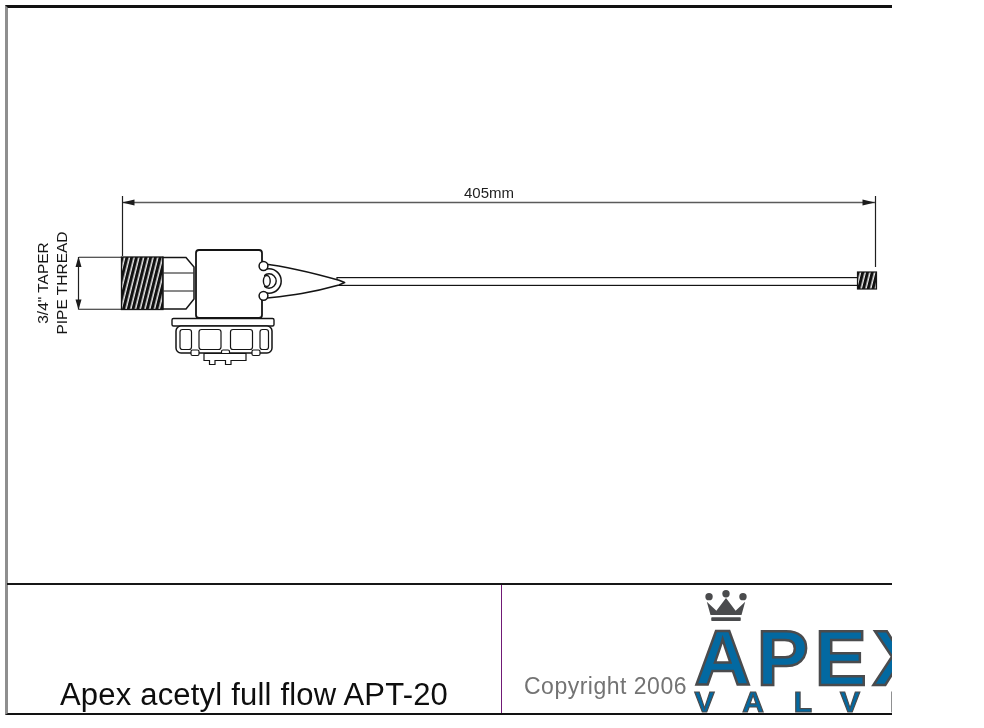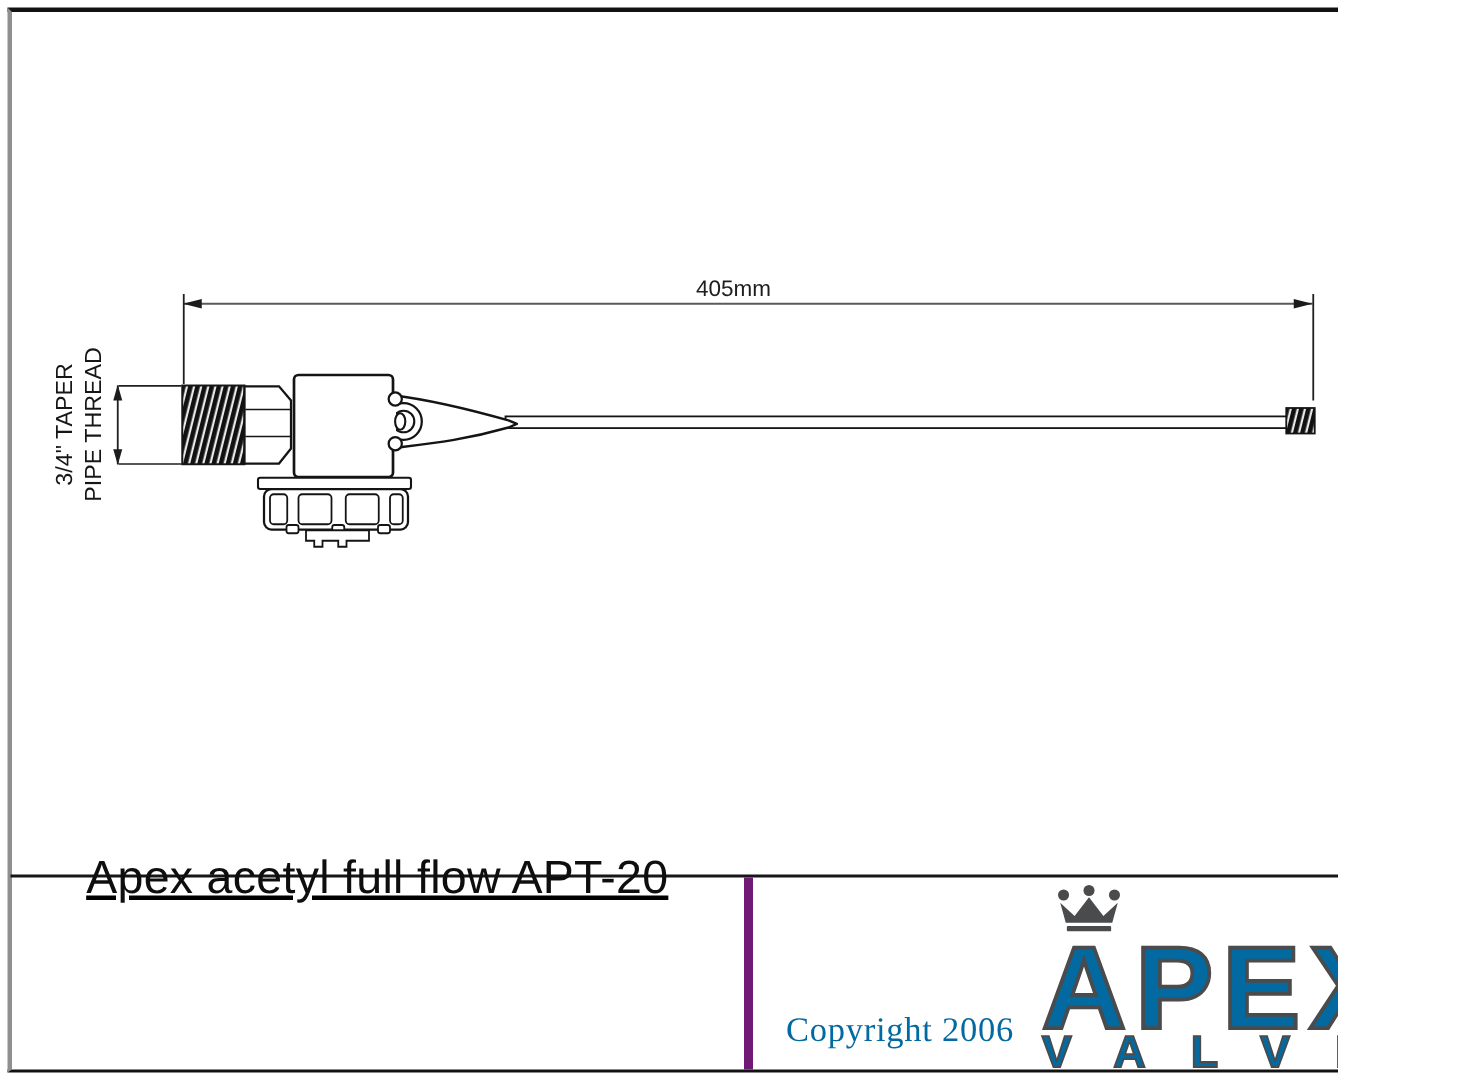--- a/index.html
+++ b/index.html
@@ -16,31 +16,31 @@
     border-left:3px solid #8f8f8f;
   }
   svg.drawing { position:absolute; left:0; top:0; }
   svg.drawing text { font-family:"Liberation Sans", sans-serif; }
 
   .titleblock {
     position:absolute; left:7px; top:583px; width:967px; height:130px;
     box-sizing:border-box; border-top:2px solid #161616; display:flex;
   }
   .tb-left {
-    width:495px; box-sizing:border-box; border-right:6px solid #701a75;
-    display:flex; align-items:flex-start; justify-content:center;text-decoration:underline;
+    width:495px; box-sizing:border-box; border-right:1px solid #701a75;
+    display:flex; align-items:flex-end; justify-content:center;
   }
   .product-title {
     font-size:31px; color:#0e0e0e; letter-spacing:0.2px; margin-top:-18px;
     white-space:nowrap;
   }
   .tb-right { position:relative; flex:1; }
   .copyright {
     position:absolute; left:22px; bottom:13px;
-    font-size:23px; color:#0369a1; letter-spacing:0.5px; white-space:nowrap;font-family:Liberation Serif, serif;
+    font-size:23px; color:#737373; letter-spacing:0.5px; white-space:nowrap;
   }
   .logo { position:absolute; right:14px; top:5px; color:#0369a1; text-align:left; }
   .crown-svg { display:block; width:46px; height:31px; margin-left:9px; margin-bottom:-3px; }
   .brand-row { height:60px; line-height:60px; white-space:nowrap; }
   .brand {
     font-weight:bold; font-size:78px; letter-spacing:6px;
     -webkit-text-stroke:2.5px #4a4b4d;
   }
   .reg { font-weight:bold; font-size:22px; vertical-align:30px; margin-left:2px; }
   .valves {

